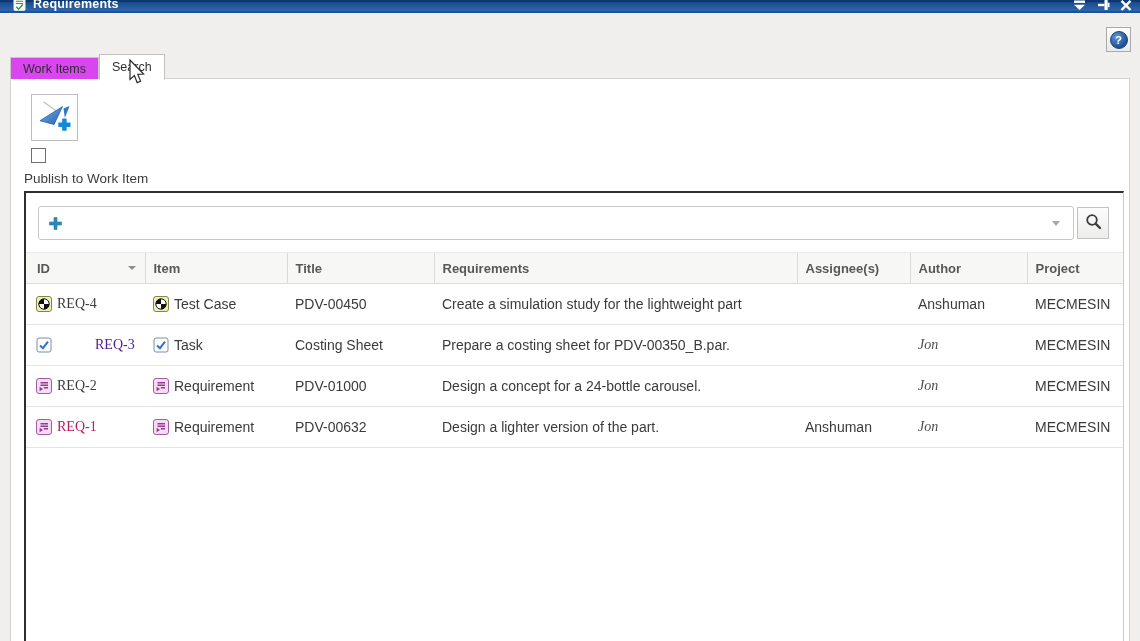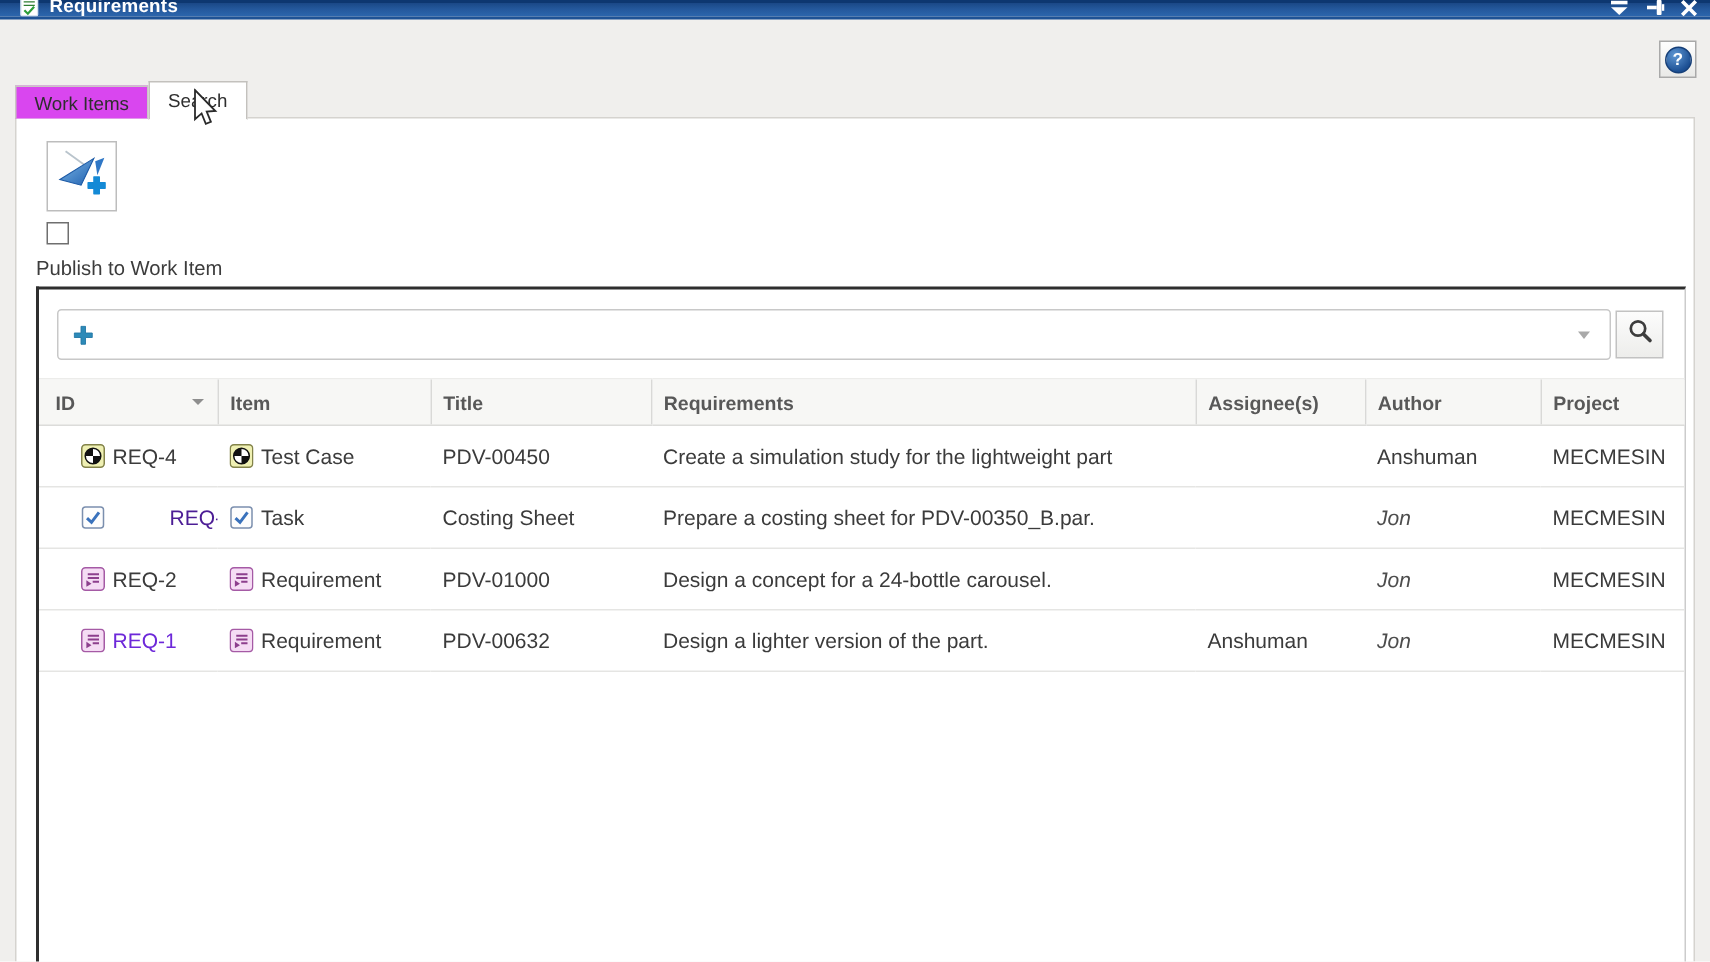--- a/index.html
+++ b/index.html
@@ -94,24 +94,24 @@
   th.th-id { padding-left:11px; }
   .th-id-inner { display:flex; align-items:center; justify-content:space-between; }
   .sort-caret {
     width:0; height:0; border-left:4px solid transparent; border-right:4px solid transparent;
     border-top:4.5px solid #8e8e8e; margin-right:3px;
   }
   tbody td {
     height:41px; border-bottom:1px solid #e5e5e3; font-size:14px; color:#3b3b3b;
     padding:0 6px 0 8px; white-space:nowrap; overflow:hidden; vertical-align:middle;
   }
-  td.c-id { padding-left:28px; }
+  td.c-id { padding-left:10px;font-family:Liberation Serif, serif; }
   .cellflex { display:flex; align-items:center; gap:5px; }
   .wi-icon { display:flex; flex:0 0 auto; }
-  .italic { font-style:italic; color:#4d4d4d; }
+  .italic { font-style:italic; color:#4d4d4d;font-family:Liberation Serif, serif; }
 
   .cursor { position:absolute; left:129px; top:59px; z-index:20; }
 </style>
 </head>
 <body>
 
 <div class="titlebar">
   <span class="titlebar-icon">
     <svg width="13" height="13" viewBox="0 0 13 14">
       <rect x="0.5" y="0.5" width="12" height="13" rx="1" fill="#ffffff" stroke="#d8e4f2"></rect>
@@ -322,21 +322,21 @@
   <tr>
     <td class="c-id">
             <span class="cellflex">
               <span class="wi-icon icon-slot">
                 <svg width="16" height="16" viewBox="0 0 16 16">
      <rect x="0.5" y="0.5" width="15" height="15" rx="2.5" fill="#f5dcf4" stroke="#a55aa5"></rect>
      <path d="M4.5 4.8 H12 M4.5 7.3 H12 M7.8 9.8 H12" stroke="#8d3f8d" stroke-width="1.4" fill="none"></path>
      <path d="M3.6 8.8 L7 11.1 L3.6 13.2 Z" fill="#8d3f8d"></path>
                 </svg>
               </span>
-              <span class="id-text" style="color: #6d28d9;">REQ-1</span>
+              <span class="id-text" style="color: #be185d;">REQ-1</span>
             </span>
           </td>
     <td class="c-type">
             <span class="cellflex">
               <span class="wi-icon icon-slot">
                 <svg width="16" height="16" viewBox="0 0 16 16">
      <rect x="0.5" y="0.5" width="15" height="15" rx="2.5" fill="#f5dcf4" stroke="#a55aa5"></rect>
      <path d="M4.5 4.8 H12 M4.5 7.3 H12 M7.8 9.8 H12" stroke="#8d3f8d" stroke-width="1.4" fill="none"></path>
      <path d="M3.6 8.8 L7 11.1 L3.6 13.2 Z" fill="#8d3f8d"></path>
                 </svg>

